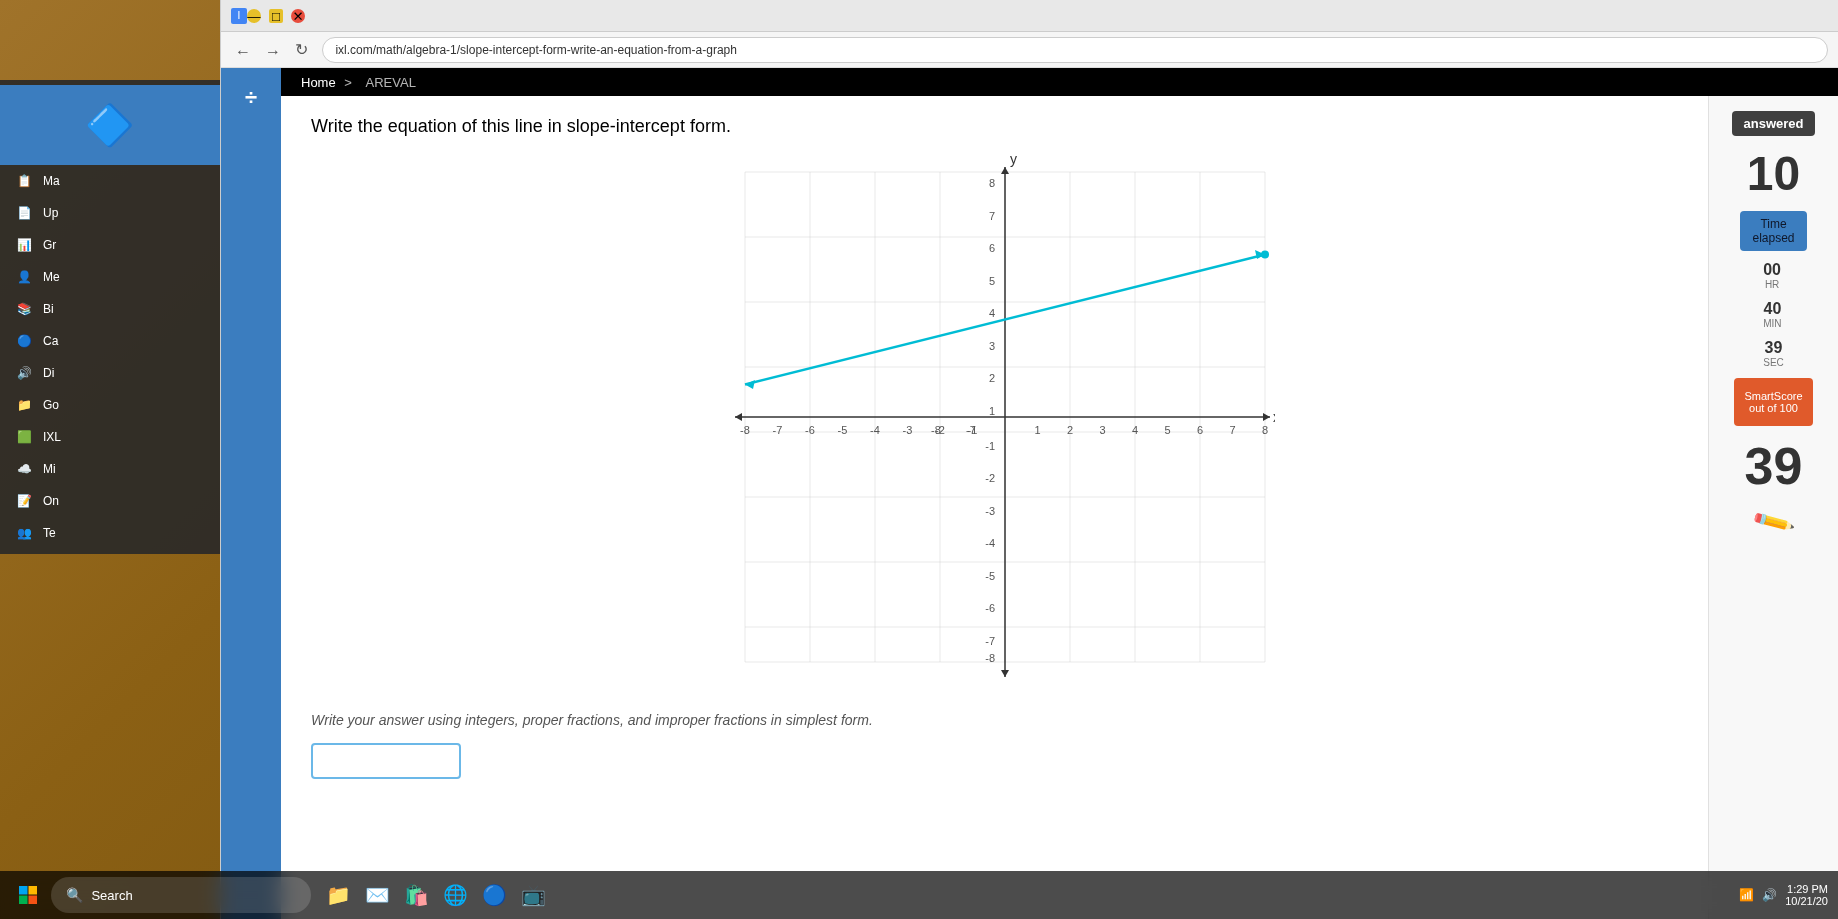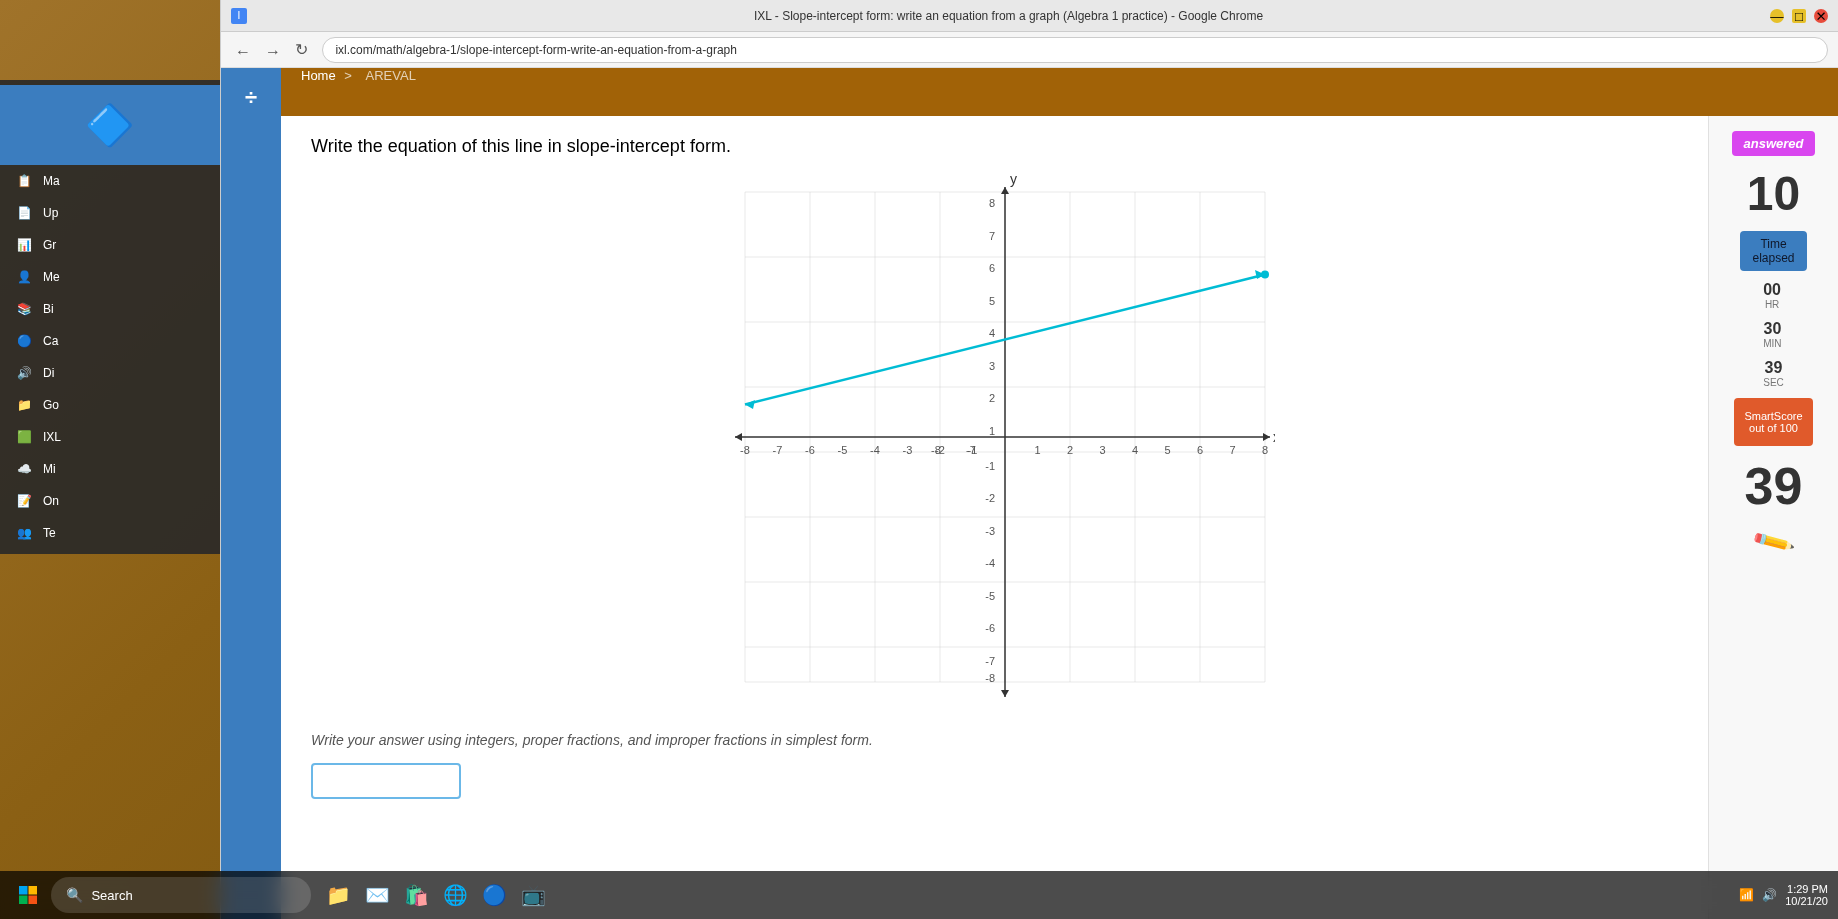--- a/index.html
+++ b/index.html
@@ -135,24 +135,24 @@
     .ixl-main {
       flex: 1;
       background: white;
       display: flex;
       flex-direction: column;
       overflow: hidden;
     }
 
     
     .ixl-nav {
-      height: 48px;
-      background: #a16207;
-      display: flex;
-      align-items: flex-start;
+      height: 28px;
+      background: #000000;
+      display: flex;
+      align-items: center;
       padding: 0 20px;
       gap: 10px;
     }
     .breadcrumb {
       color: white;
       font-size: 13px;
     }
     .breadcrumb a {
       color: white;
       text-decoration: none;
@@ -215,27 +215,26 @@
       background: #f8f8f8;
       border-left: 1px solid #e0e0e0;
       padding: 15px 10px;
       display: flex;
       flex-direction: column;
       align-items: center;
       gap: 10px;
     }
 
     .answered-badge {
-      background: #d946ef;
+      background: #404040;
       color: white;
       padding: 5px 12px;
       border-radius: 4px;
       font-size: 13px;
       font-weight: bold;
-      font-style: italic;
     }
 
     .score-number {
       font-size: 48px;
       font-weight: bold;
       color: #333;
     }
 
     .time-elapsed-btn {
       background: #3b7dbf;
@@ -459,21 +458,20 @@
     </div>
     </div>
 </div>
 
 <div class="browser-window">
 
   <div class="title-bar">
     <div style="display:flex; gap:4px; align-items:center;">
       <div style="width:16px; height:16px; background:#4285f4; border-radius:2px; font-size:10px; color:white; display:flex; align-items:center; justify-content:center;">I</div>
     </div>
-    <div class="title-bar-text">IXL - Slope-intercept form: write an equation from a graph (Algebra 1 practice) - Google Chrome</div>
     <div class="window-controls">
       <button class="window-btn minimize-btn">—</button>
       <button class="window-btn maximize-btn">□</button>
       <button class="window-btn close-btn">✕</button>
     </div>
   </div>
 
   <div class="address-bar">
     <div class="nav-buttons">
       <button class="nav-btn">←</button>
@@ -613,21 +611,21 @@
             <span style="white-space:pre-line;">Time
 elapsed</span>
           </button>
 
           <div class="time-row">
             <div class="time-col">
               <span class="time-value">00</span>
               <span class="time-label">HR</span>
             </div>
             <div class="time-col">
-              <span class="time-value">30</span>
+              <span class="time-value">40</span>
               <span class="time-label">MIN</span>
             </div>
             <div class="time-col">
               <span class="time-value">39</span>
               <span class="time-label">SEC</span>
             </div>
           </div>
 
           <button class="smartscore-btn">
             <span style="white-space:pre-line;">SmartScore

